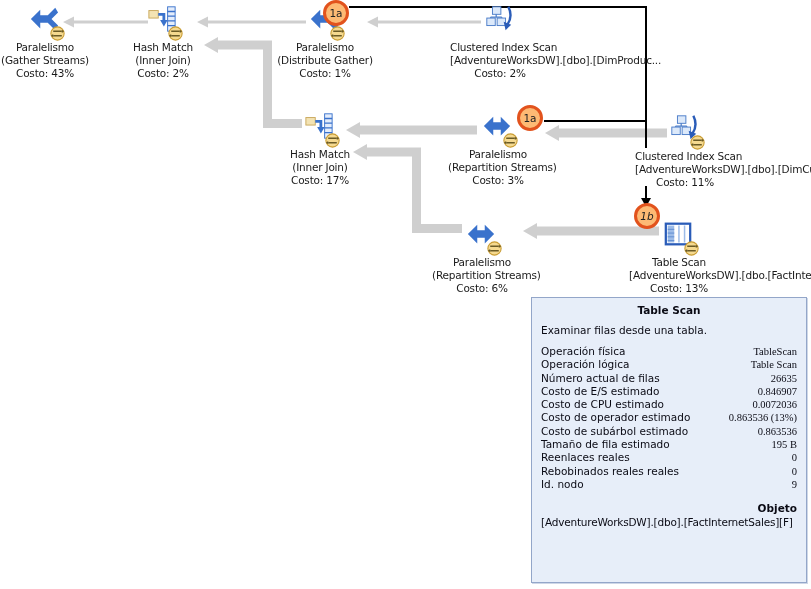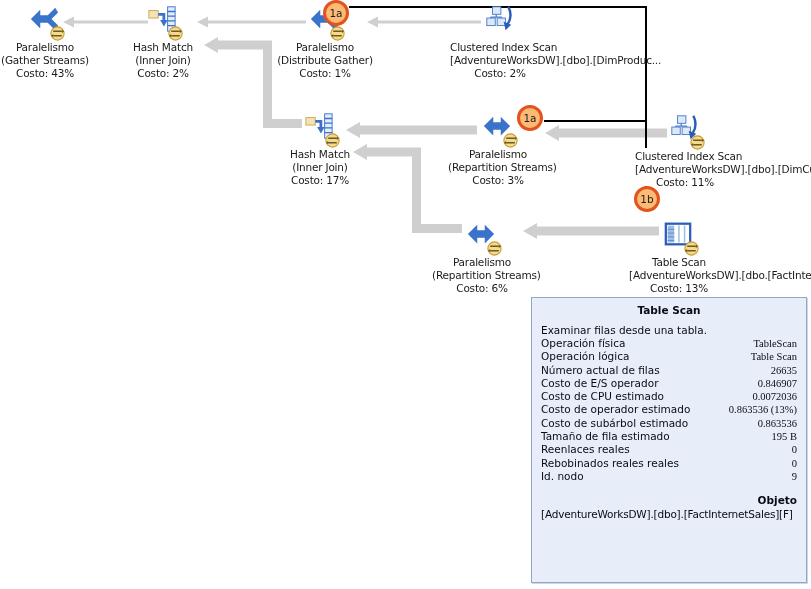--- a/index.html
+++ b/index.html
@@ -21,21 +21,21 @@
     z-index:5;
   }
   #tooltip{
     position:absolute;left:531px;top:297px;width:276px;height:286px;
     box-sizing:border-box;background:#E7EEF9;border:1px solid #93A6C9;
     box-shadow:1px 1px 0 rgba(147,166,201,0.45);
     padding:5px 9px;color:#0a0a14;
   }
   #tooltip .ttl{font-weight:bold;text-align:center;line-height:14px;}
   #tooltip .desc{margin-top:7px;line-height:13px;}
-  #tooltip .rows{margin-top:0;}
+  #tooltip .rows{margin-top:8px;}
   #tooltip .trow{display:flex;justify-content:space-between;line-height:13.3px;}
   #tooltip .trow .lab{white-space:nowrap;}
   #tooltip .trow .val{white-space:nowrap;text-align:right;font-family:Liberation Serif, serif;}
   #tooltip .objhead{font-weight:bold;margin-top:11px;line-height:13.3px;text-align:right;}
   #tooltip .objval{line-height:13.3px;white-space:nowrap;letter-spacing:-0.2px;}
 </style>
 </head>
 <body>
 
 <div id="canvas">
@@ -223,40 +223,40 @@
         <polygon points="3,7.4 0.8,9 3,10.6" fill="#6B5B25"></polygon>
       </svg>
     </div>
     <div class="nl">Table Scan</div>
     <div class="nl">[AdventureWorksDW].[dbo.[FactInter...</div>
     <div class="nl">Costo: 13%</div>
   </div>
 
   <div class="callout" style="left:323px;top:0px;">1a</div>
   <div class="callout" style="left:517px;top:105px;">1a</div>
-  <div class="callout" style="left:634px;top:186px;">1b</div>
+  <div class="callout" style="left:634px;top:203px;font-style:italic;">1b</div>
 
   <div id="tooltip">
     <div class="ttl">Table Scan</div>
     <div class="desc">Examinar filas desde una tabla.</div>
     <div class="rows">
       <div class="trow">
           <span class="lab">Operación física</span>
           <span class="val">TableScan</span>
         </div>
       <div class="trow">
           <span class="lab">Operación lógica</span>
           <span class="val">Table Scan</span>
         </div>
       <div class="trow">
           <span class="lab">Número actual de filas</span>
           <span class="val">26635</span>
         </div>
       <div class="trow">
-          <span class="lab">Costo de E/S operador</span>
+          <span class="lab">Costo de E/S estimado</span>
           <span class="val">0.846907</span>
         </div>
       <div class="trow">
           <span class="lab">Costo de CPU estimado</span>
           <span class="val">0.0072036</span>
         </div>
       <div class="trow">
           <span class="lab">Costo de operador estimado</span>
           <span class="val">0.863536 (13%)</span>
         </div>

